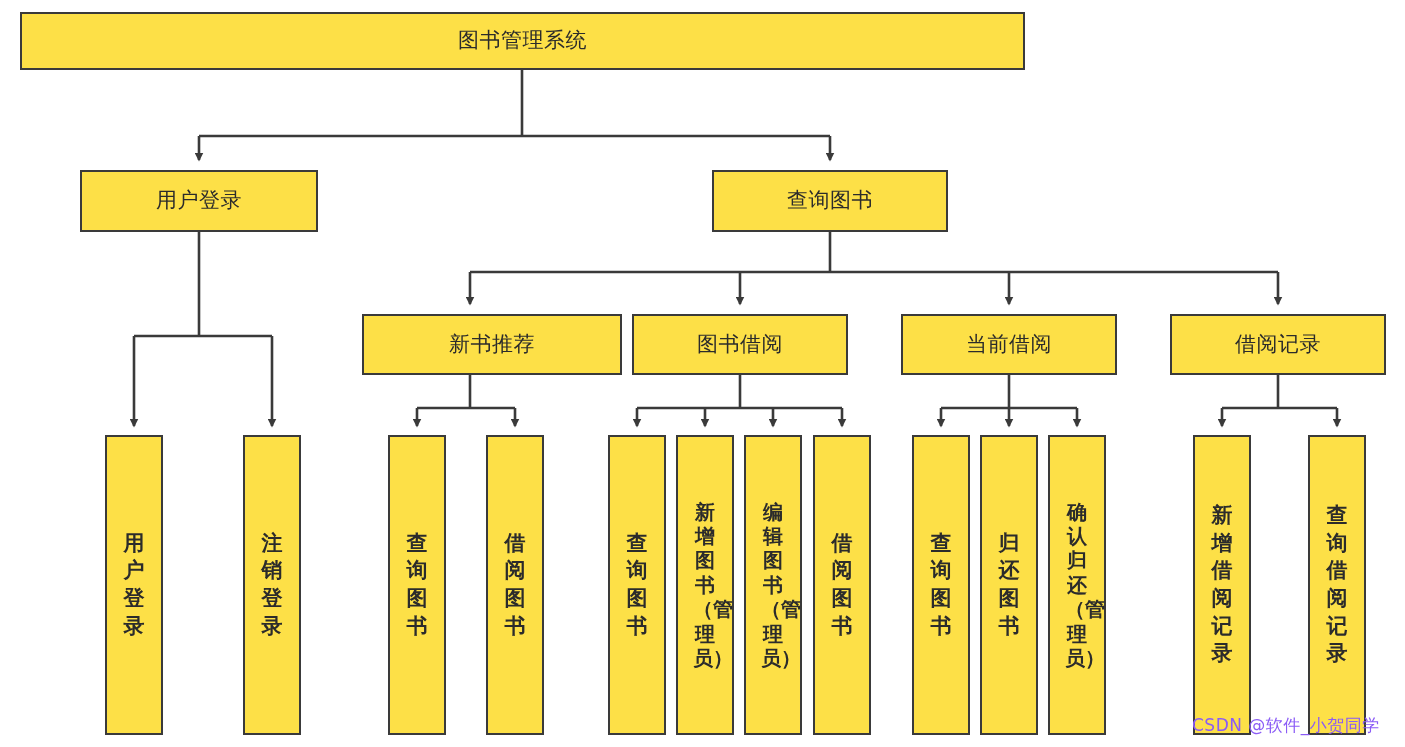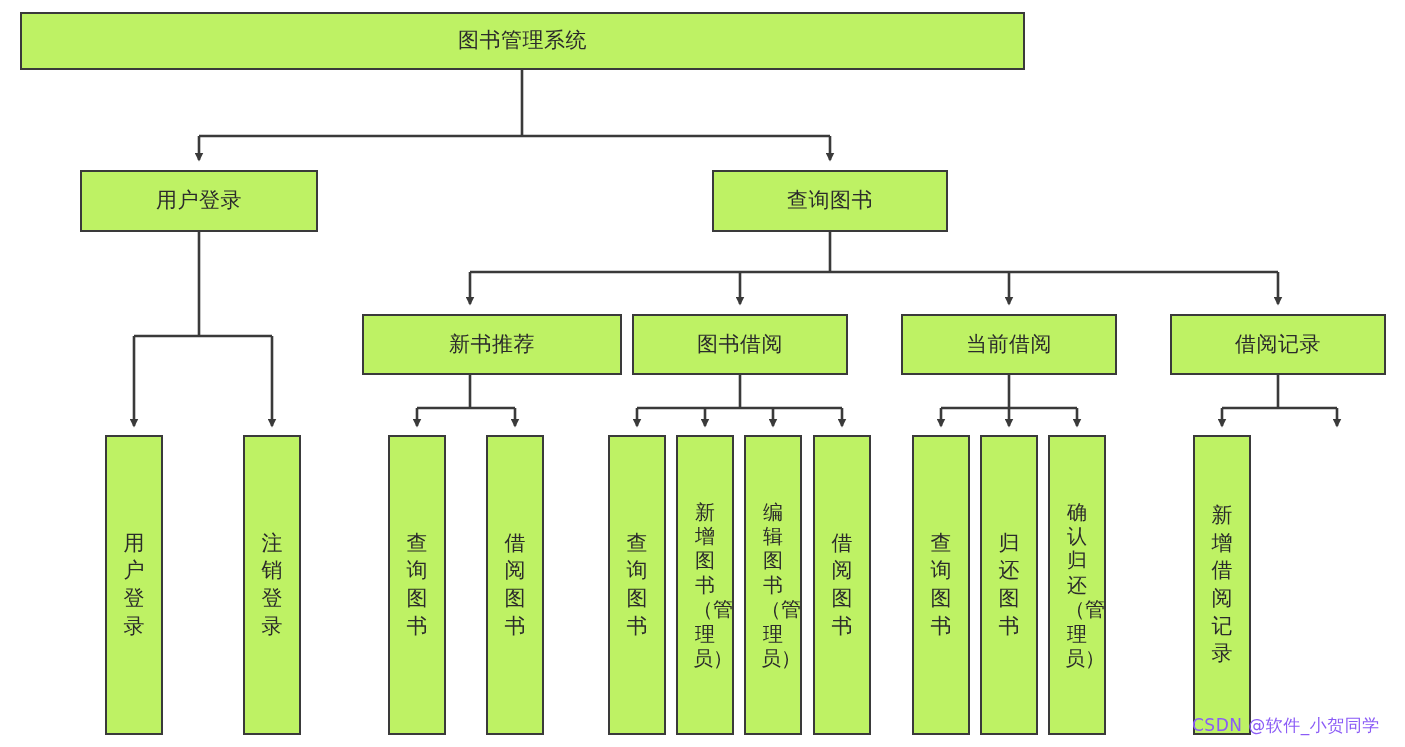--- a/index.html
+++ b/index.html
@@ -24,37 +24,38 @@
     left: 0;
     top: 0;
     width: 1405px;
     height: 747px;
     pointer-events: none;
   }
   .node {
     position: absolute;
     box-sizing: border-box;
     border: 2.5px solid #3a3a3a;
-    background: #bef264;
+    background: #fde047;
     display: flex;
     align-items: center;
     justify-content: center;
     color: #2b2b2b;
   }
   .node.horizontal .node-label {
     writing-mode: horizontal-tb;
     font-size: 21px;
     line-height: 1.1;
     letter-spacing: 0.5px;
     white-space: nowrap;
   }
   .node.vertical {
     align-items: center;
     justify-content: center;
     padding: 4px 0;
+    font-weight: bold;
   }
   .node.vertical .node-label {
     font-size: 21px;
     line-height: 1.32;
     text-align: center;
     width: 24px;
     word-break: break-all;
     white-space: normal;
     letter-spacing: 0;
   }
@@ -186,16 +187,19 @@
   <div class="node vertical" style="left:980px; top:435px; width:58px; height:300px;">
     <span class="node-label">归还图书</span>
   </div>
   <div class="node vertical tight" style="left:1048px; top:435px; width:58px; height:300px;">
     <span class="node-label">确认归还（管理员）</span>
   </div>
 
   <div class="node vertical" style="left:1193px; top:435px; width:58px; height:300px;">
     <span class="node-label">新增借阅记录</span>
   </div>
+  <div class="node vertical" style="left:1308px; top:435px; width:58px; height:300px;">
+    <span class="node-label">查询借阅记录</span>
+  </div>
 
   <div class="watermark">CSDN @软件_小贺同学</div>
 
 </div>
 
 </body></html>

